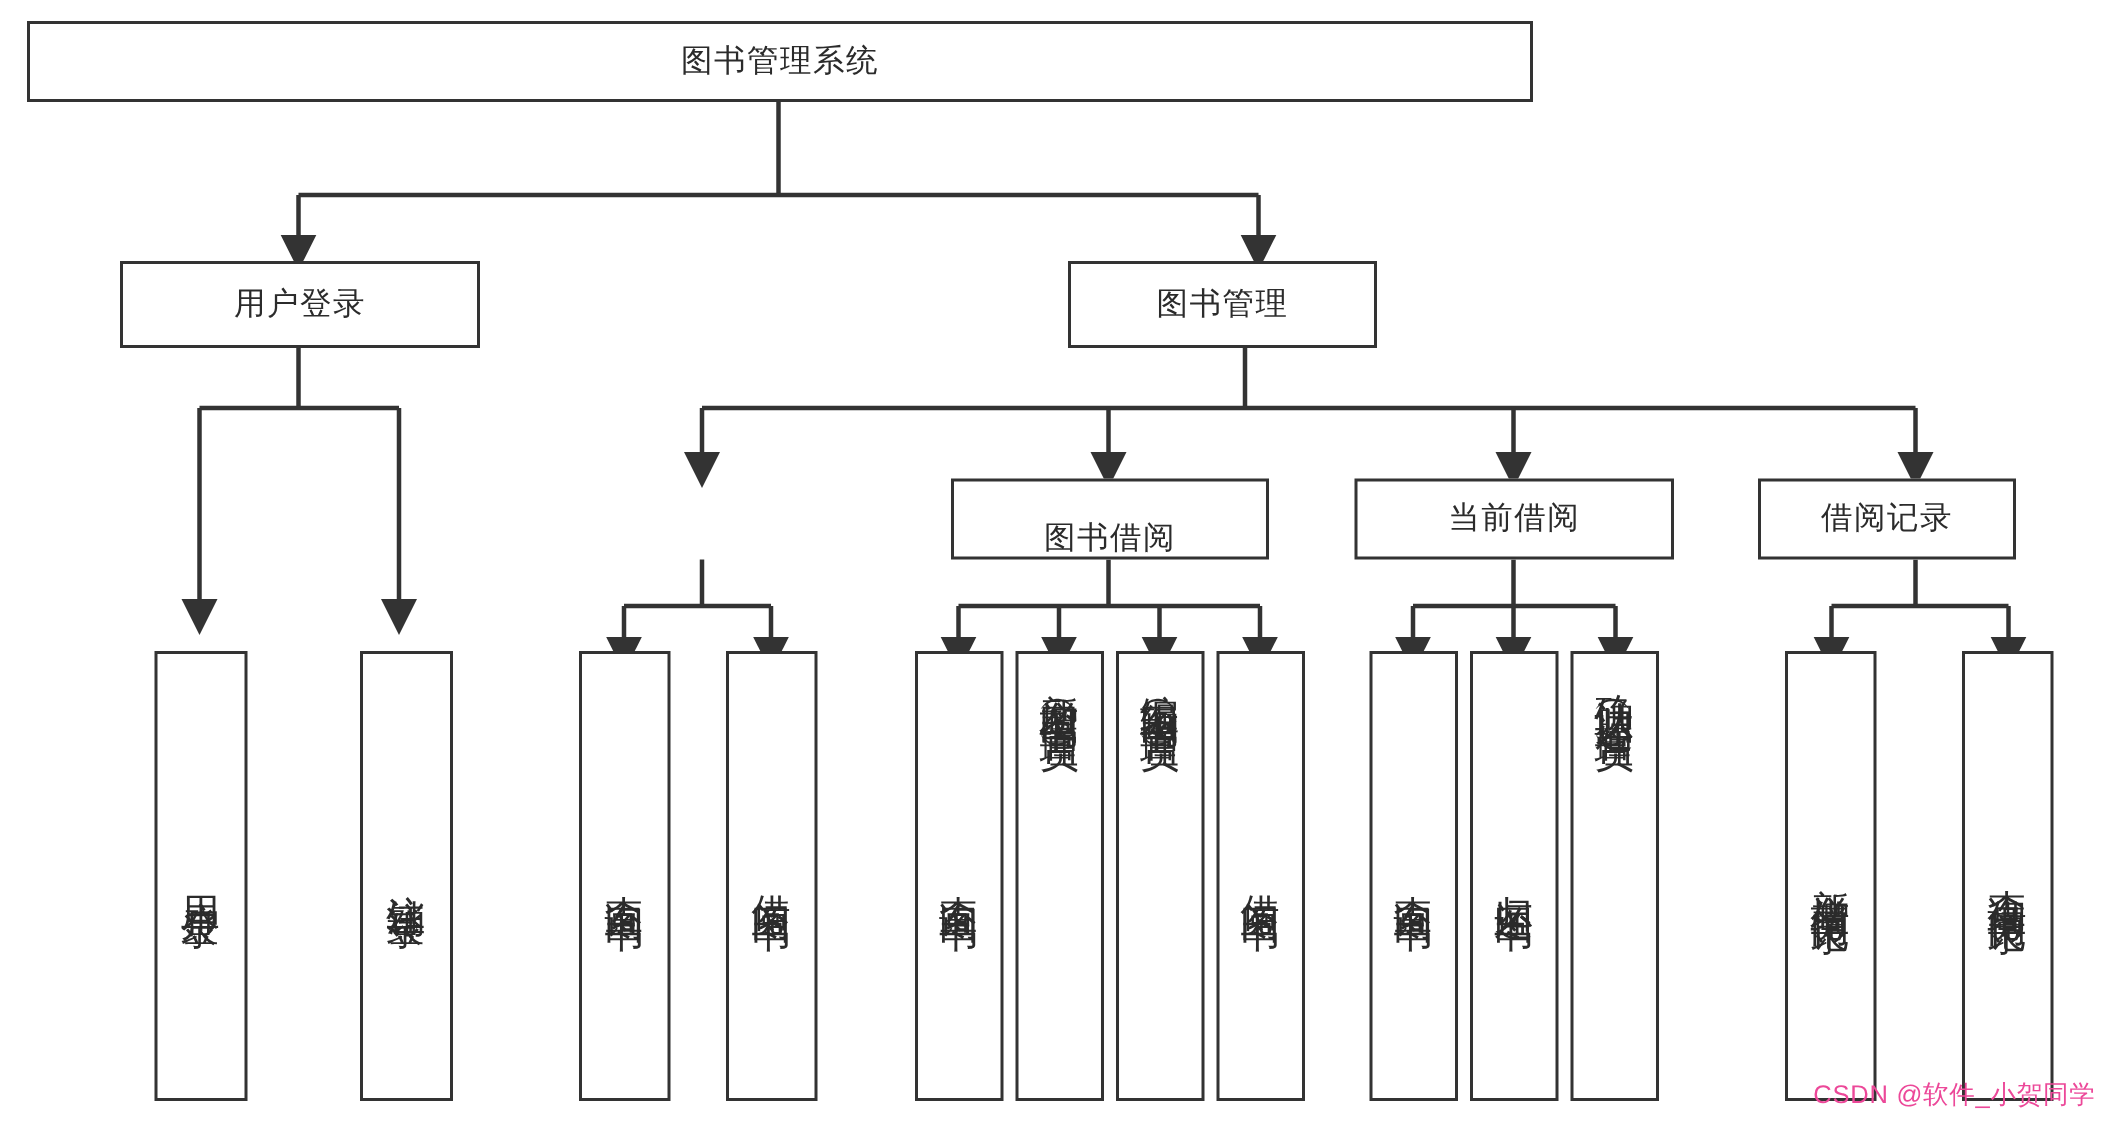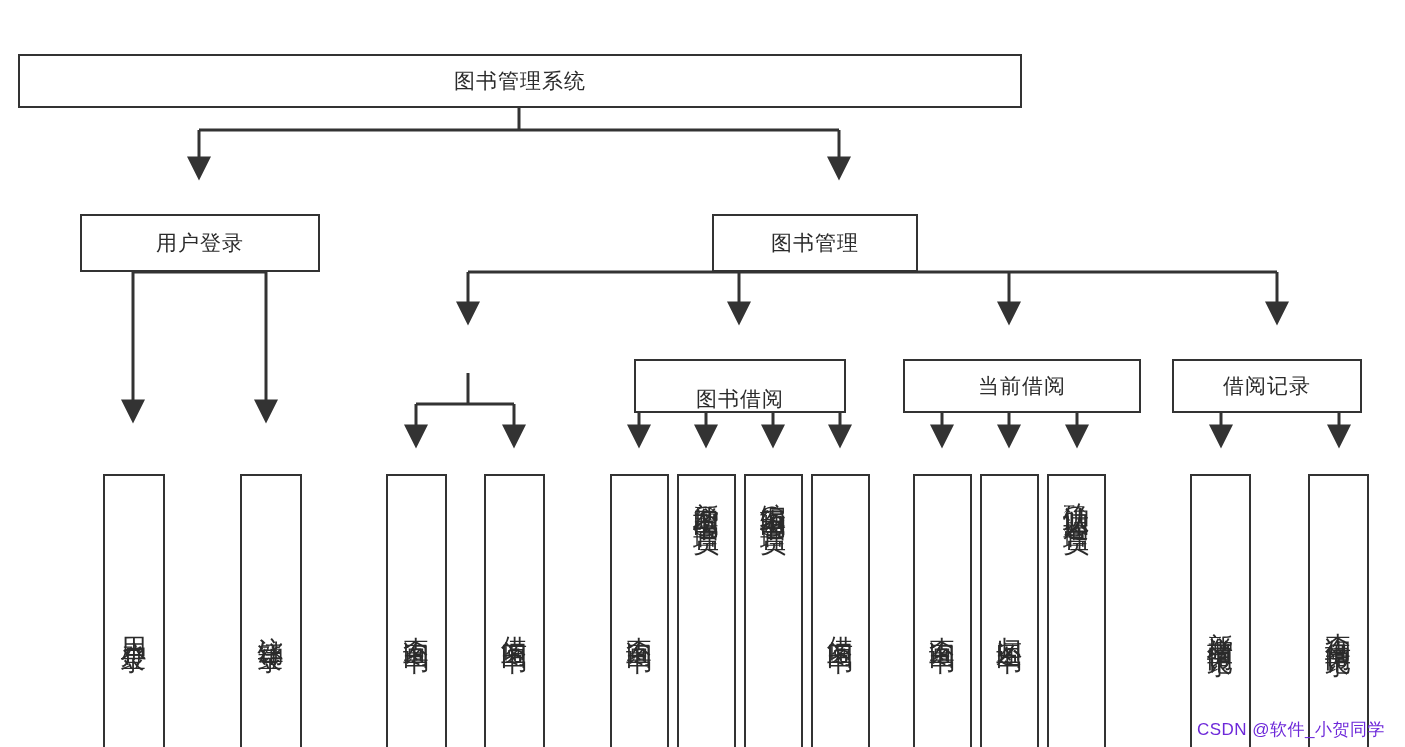--- a/index.html
+++ b/index.html
@@ -27,21 +27,20 @@
   }
   .node {
     position: absolute;
     box-sizing: border-box;
     background: #ffffff;
     border: 2px solid #333333;
     display: flex;
     align-items: center;
     justify-content: center;
     color: #1a1a1a;
-    margin-top: 40px;
   }
   .node .lbl {
     display: block;
     text-align: center;
     line-height: 1.12;
     color: #2b2b2b;
   }
   
   .node.h .lbl {
     font-size: 21px;
@@ -61,24 +60,24 @@
     letter-spacing: 4px;
     white-space: nowrap;
     line-height: 1;
   }
   .node.v.midtext {
     align-items: center;
     padding-top: 0;
   }
   .watermark {
     position: absolute;
-    right: 20px;
+    right: 8px;
     bottom: 6px;
     font-size: 17px;
-    color: #6d28d9;
+    color: #ec4899;
     letter-spacing: 0.5px;
     white-space: nowrap;
     user-select: none;
   }
 </style>
 </head>
 <body>
 
 <div id="stage">
 
@@ -139,24 +138,24 @@
   <div class="node h" style="left:80px; top:174px; width:240px; height:58px;">
     <span class="lbl">用户登录</span>
   </div>
   <div class="node h" style="left:712px; top:174px; width:206px; height:58px;">
     <span class="lbl">图书管理</span>
   </div>
 
   <div class="node h" style="left:634px; top:319px; width:212px; height:54px;align-items:flex-end;">
     <span class="lbl">图书借阅</span>
   </div>
-  <div class="node h" style="left:903px; top:319px; width:238px; height:54px;">
+  <div class="node h" style="left:903px; top:319px; width:213px; height:54px;">
     <span class="lbl">当前借阅</span>
   </div>
-  <div class="node h" style="left:1172px; top:319px; width:190px; height:54px;">
+  <div class="node h" style="left:1172px; top:319px; width:172px; height:54px;">
     <span class="lbl">借阅记录</span>
   </div>
 
   <div class="node v midtext" style="left:103px; top:434px; width:62px; height:300px;">
     <span class="lbl">用户登录</span>
   </div>
   <div class="node v midtext" style="left:240px; top:434px; width:62px; height:300px;">
     <span class="lbl">注销登录</span>
   </div>
 

